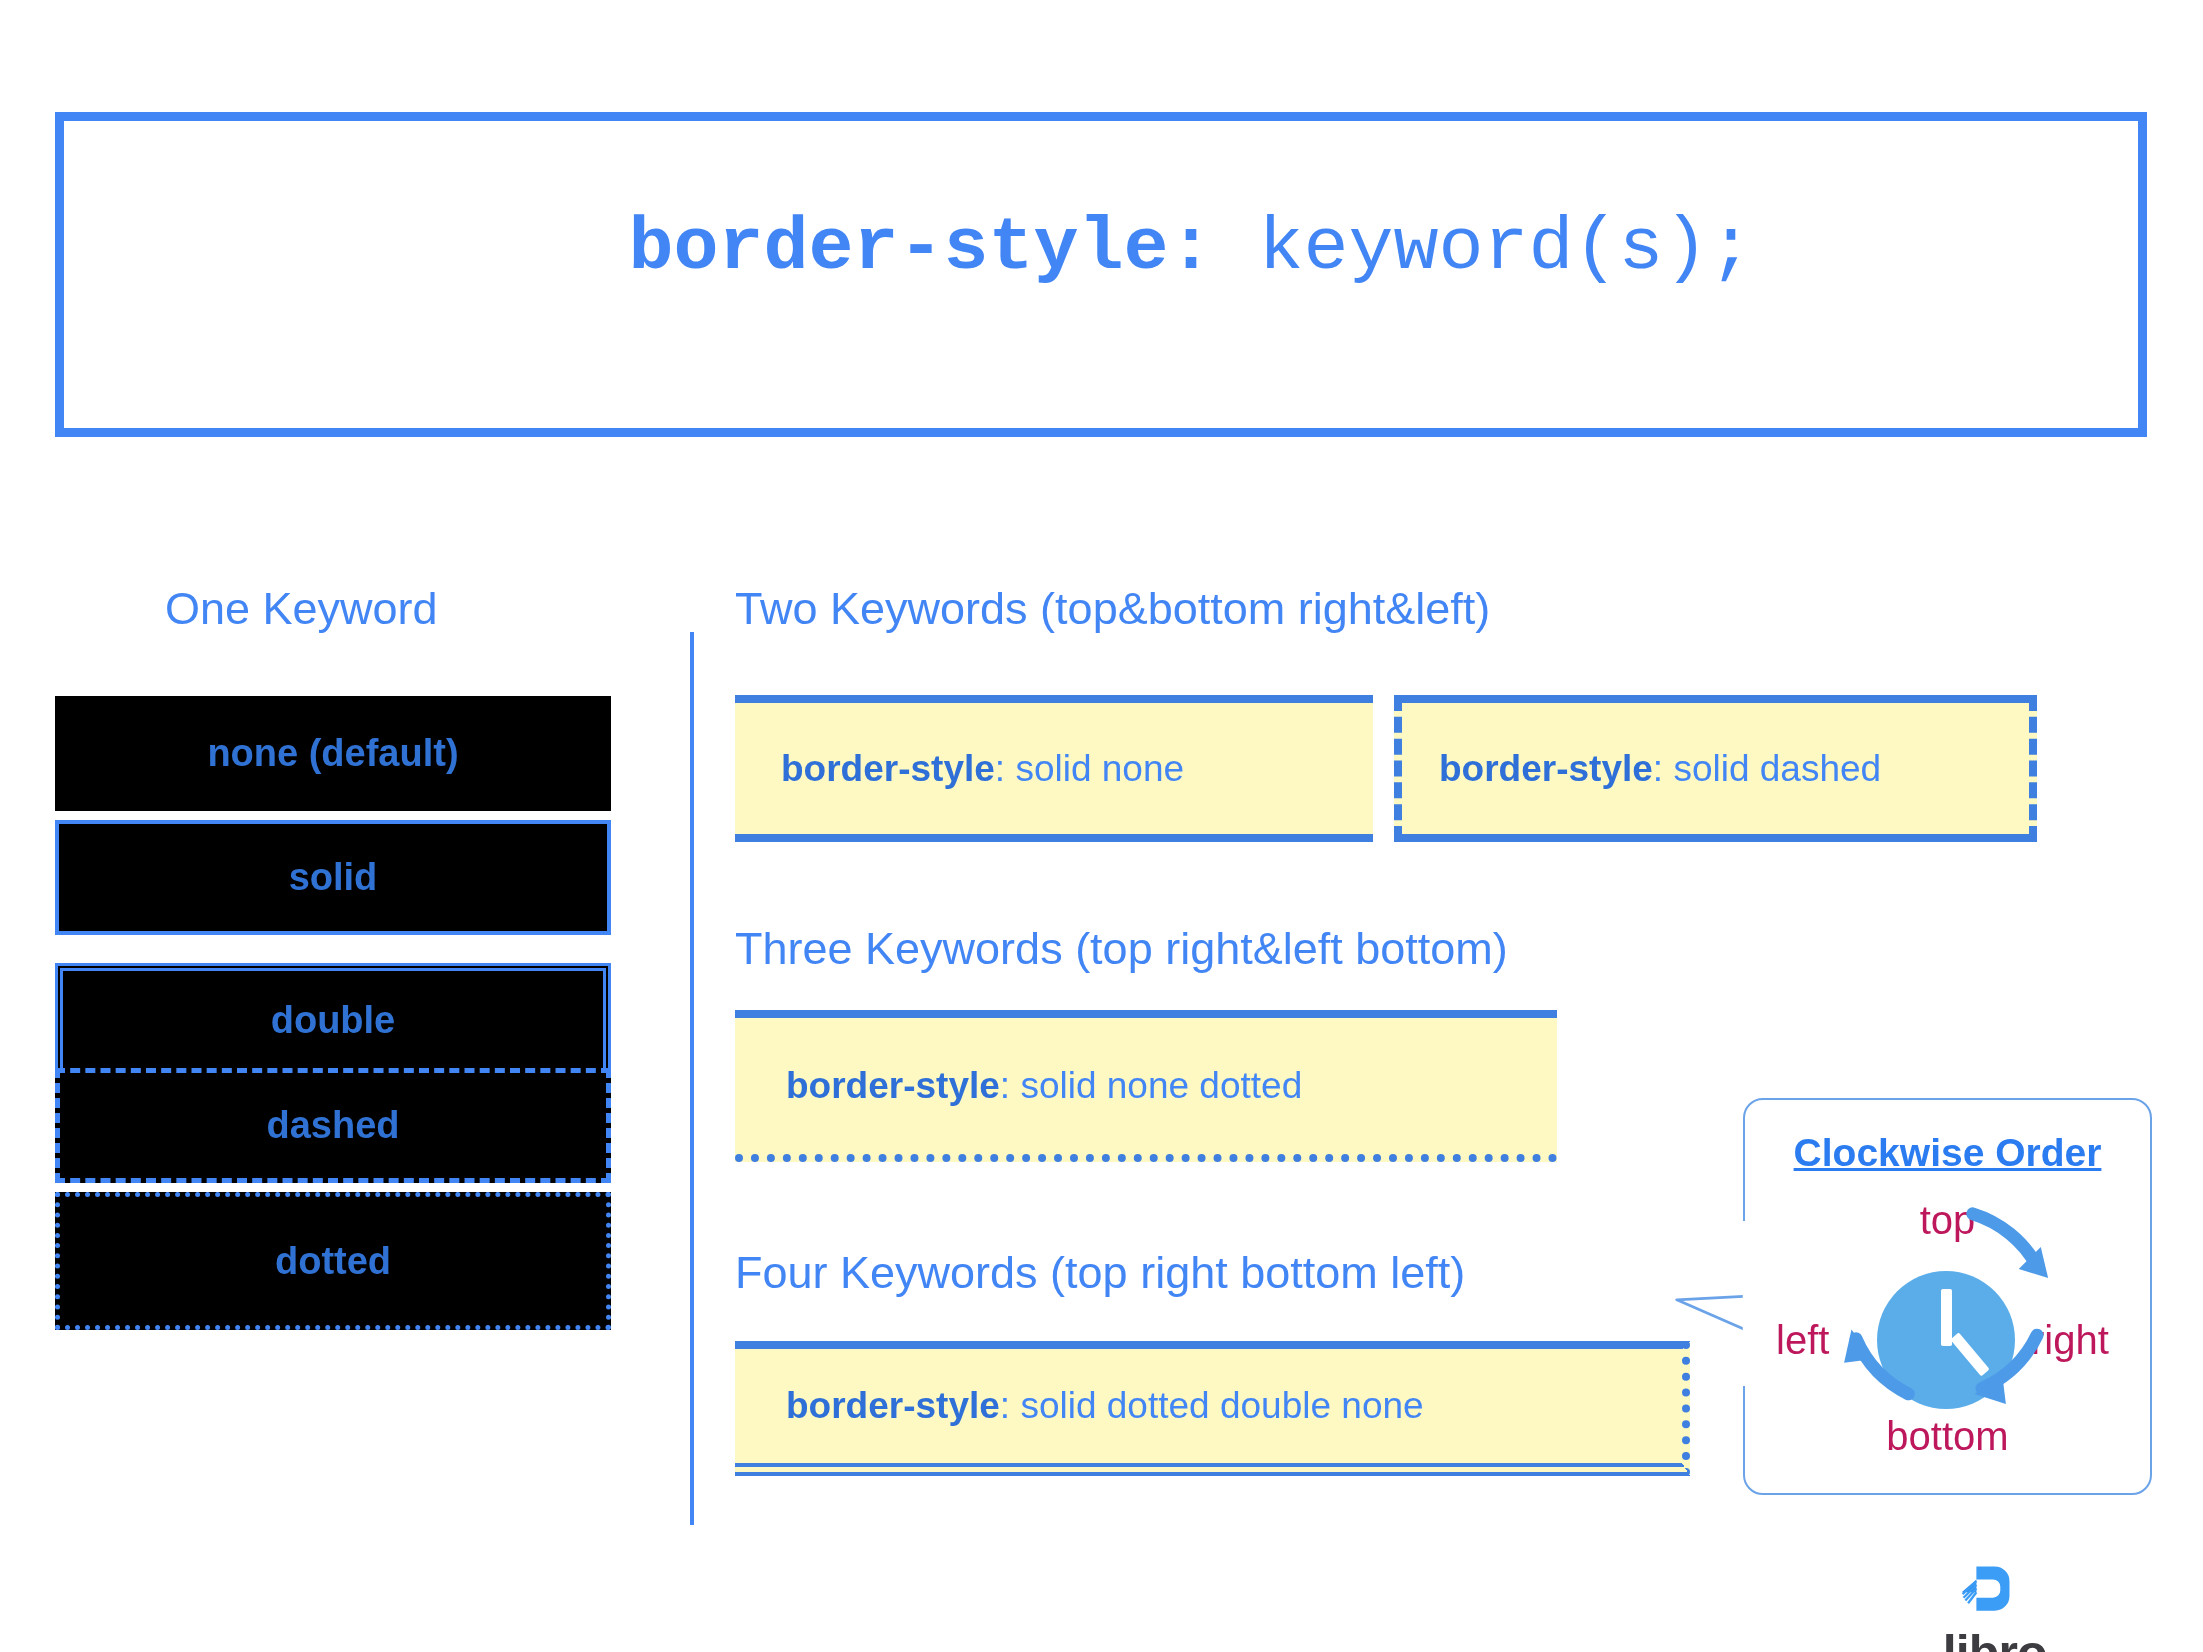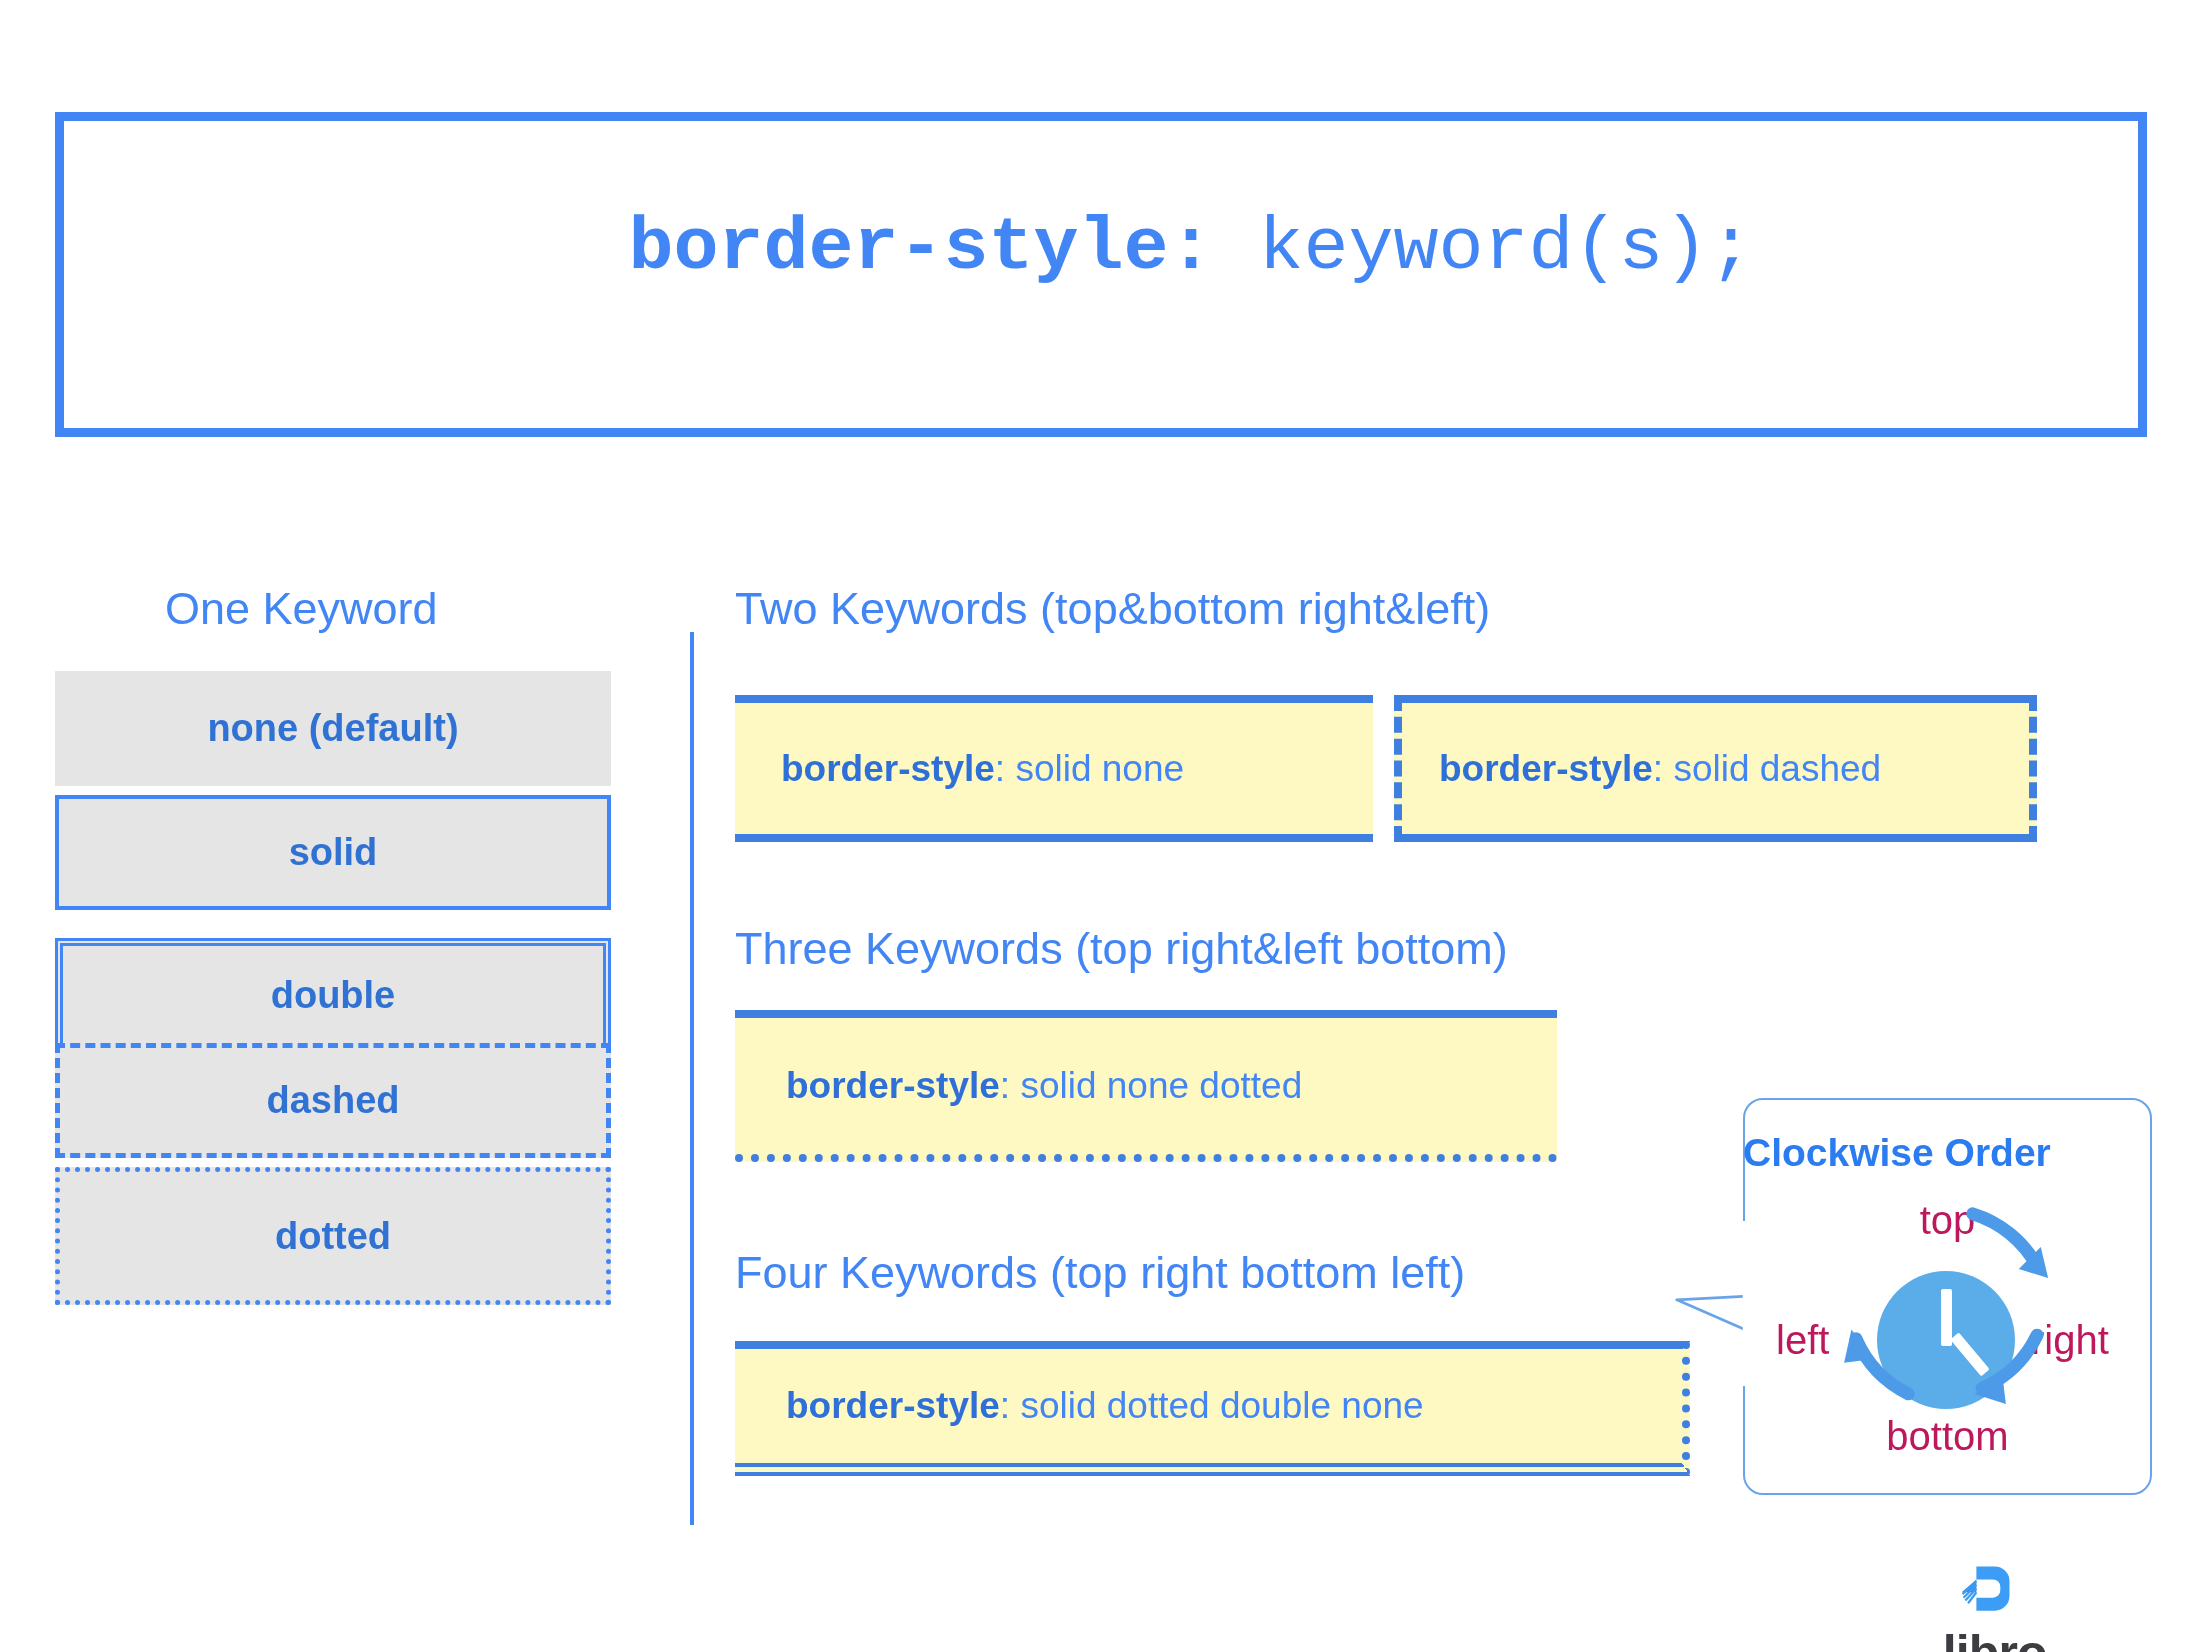--- a/index.html
+++ b/index.html
@@ -47,25 +47,25 @@
     width:3.7px;height:893px;
     background:#4285f4;
   }
 
   
   .kw-box{
     position:absolute;
     left:55px;
     width:556px;
     box-sizing:border-box;
-    background:#e5e5e5;
+    background:#000000;
     color:#3072d4;
     font-size:38px;
     font-weight:bold;
-    display:flex;align-items:center;justify-content:center;
+    display:flex;align-items:center;justify-content:center;margin-top:25px;
   }
   .kw-none  {top:671px;height:115px;border:0 solid #4285f4;}
   .kw-solid {top:795px;height:115px;border:4.6px solid #4285f4;border-style:solid;}
   .kw-double{top:938px;height:115px;border:8.3px double #4285f4;border-style:double;}
   .kw-dashed{top:1043px;height:115px;border:5.5px dashed #4285f4;border-style:dashed;}
   .kw-dotted{top:1167px;height:138px;border:5.5px dotted #4285f4;border-style:dotted;}
 
   
   .demo-box{
     position:absolute;
@@ -124,23 +124,25 @@
   }
   .callout-tail{
     position:absolute;
     left:1671px;top:1221px;
     width:83px;height:165px;
   }
   .callout-title{
     position:absolute;
     left:1743px;top:1131px;
     width:409px;
+    text-align:center;
     font-size:39px;
     font-weight:bold;
     color:#2b7cf0;
+    text-decoration:underline;
   }
   .clock-dial{
     position:absolute;
     left:1877px;top:1271px;
     width:138px;height:138px;
     border-radius:50%;
     background:#5aade9;
   }
   .clock-hand-v{
     position:absolute;

